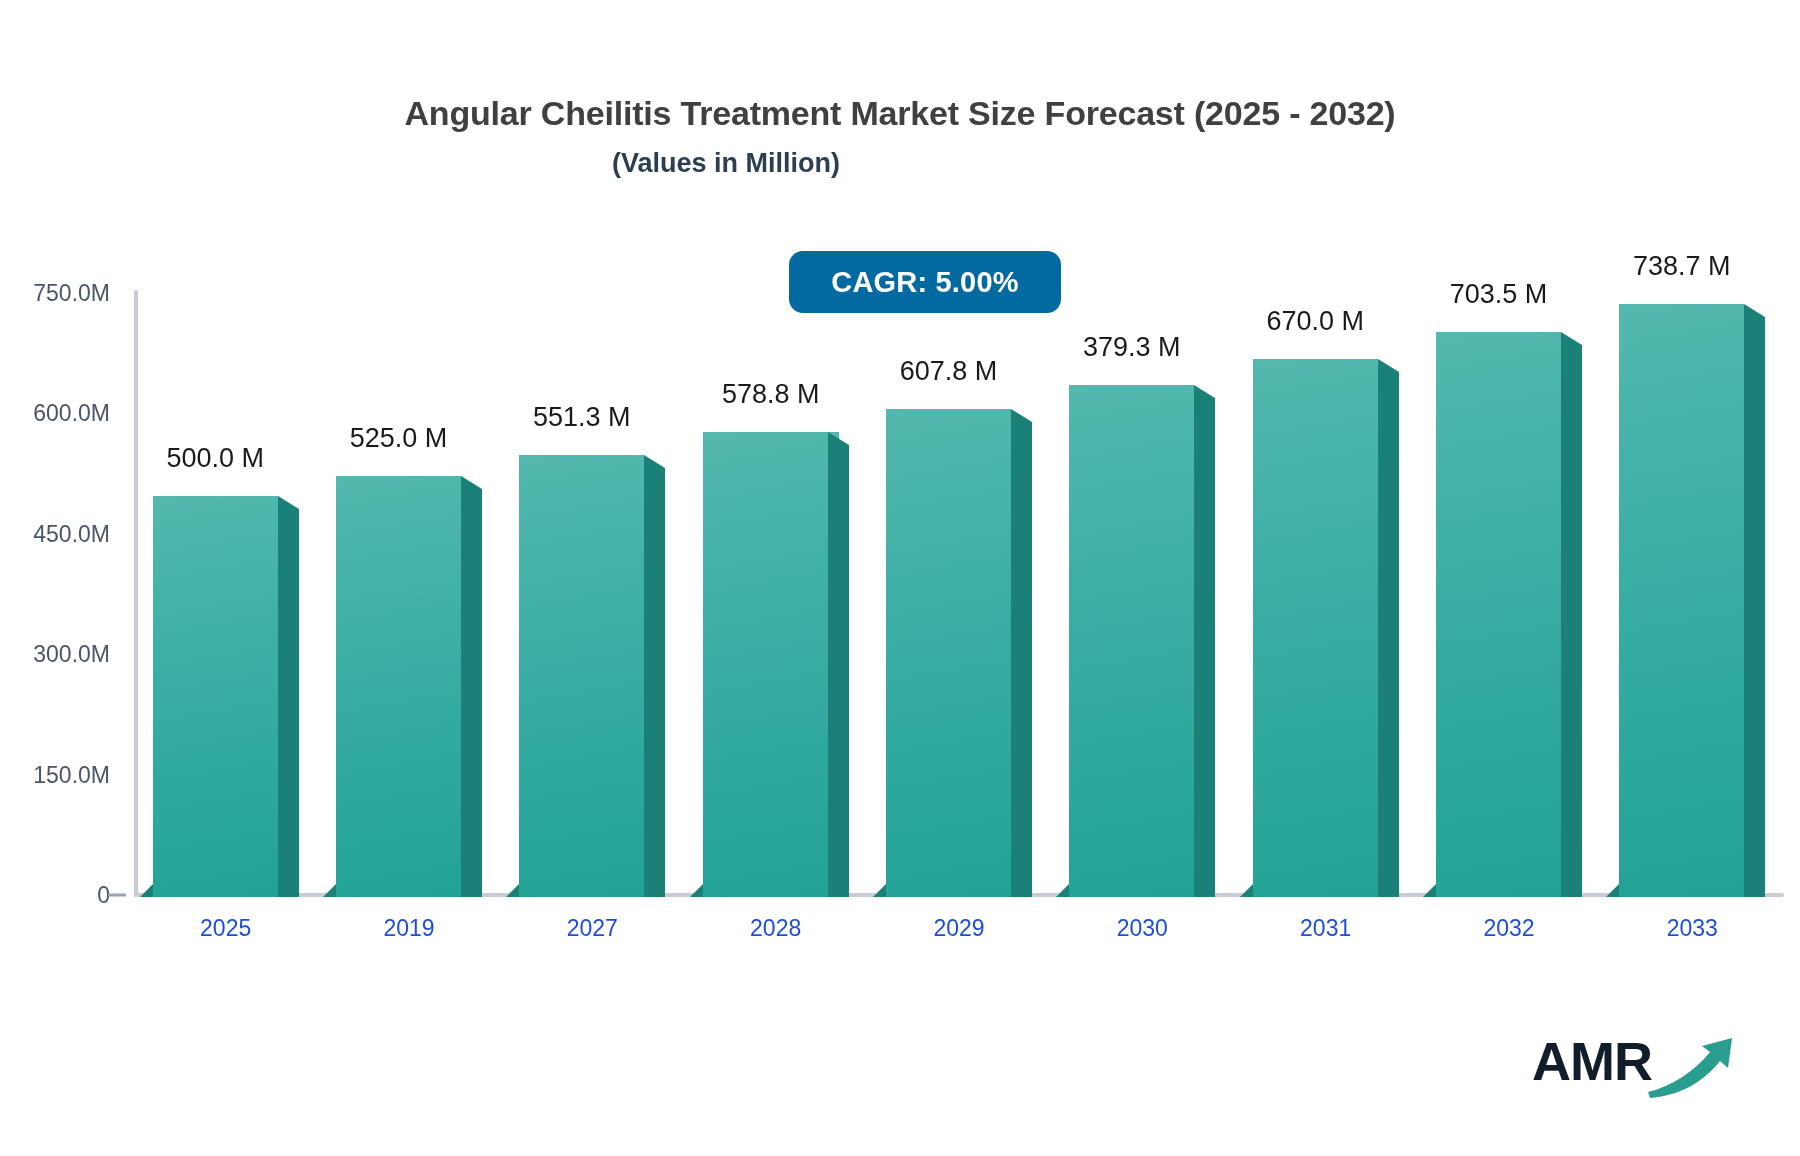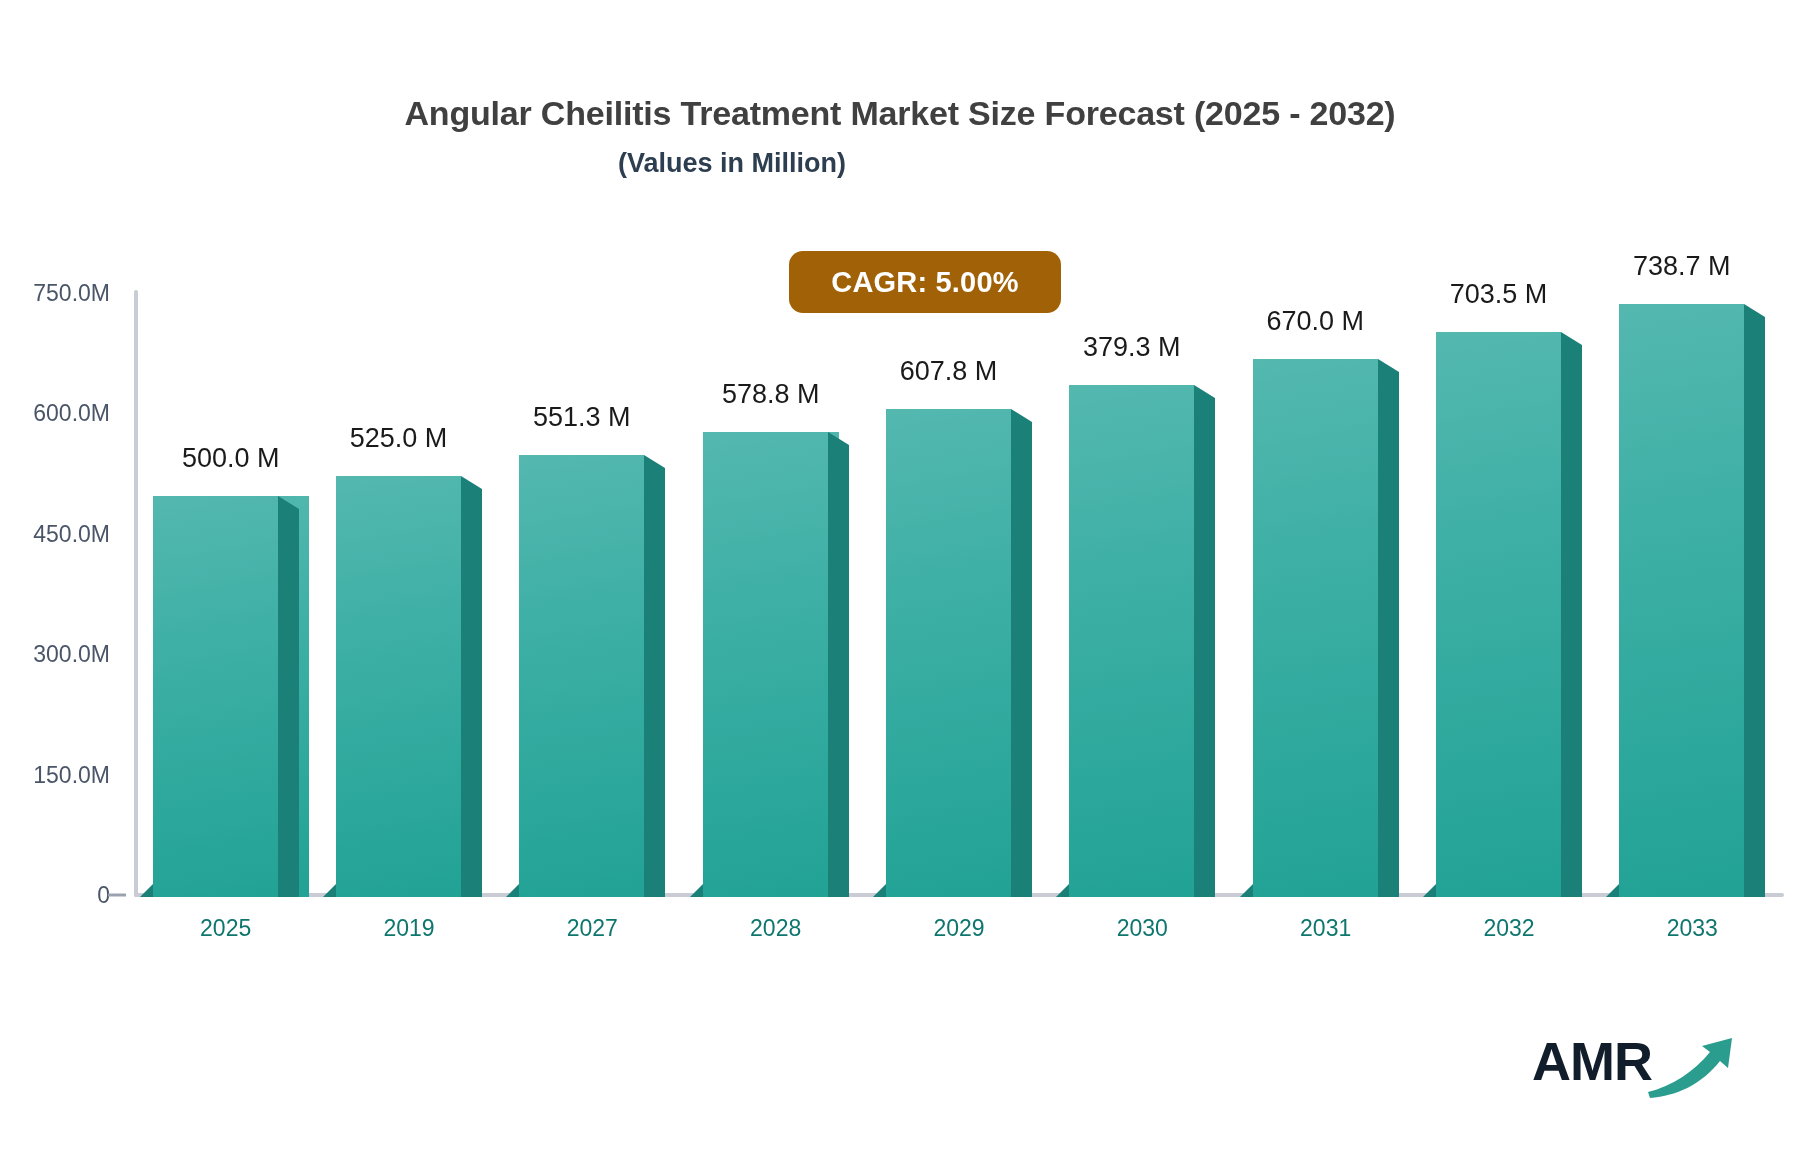--- a/index.html
+++ b/index.html
@@ -29,32 +29,31 @@
   }
   #chart-subtitle {
     position: absolute;
     top: 148px;
     left: 0;
     width: 1452px;
     text-align: center;
     font-size: 27px;
     font-weight: bold;
     color: #2d3e50;
-    padding-left: 6px;
   }
 
   
   #cagr-badge {
     position: absolute;
     top: 251px;
     left: 789px;
     width: 272px;
     height: 62px;
     border-radius: 14px;
-    background: #a16207;
+    background: #0369a1;
     color: #ffffff;
     font-size: 29px;
     font-weight: bold;
     display: flex;
     align-items: center;
     justify-content: center;
     letter-spacing: 0.2px;
   }
 
   
@@ -136,21 +135,21 @@
     white-space: nowrap;
     font-size: 27px;
     color: #1a1a1a;
     text-align: center;
   }
   .x-tick-label {
     position: absolute;
     top: 915px;
     text-align: center;
     font-size: 23px;
-    color: #0f766e;
+    color: #1d4ed8;
     white-space: nowrap;
   }
 
   
   #amr-logo {
     position: absolute;
     left: 1532px;
     top: 1028px;
     width: 220px;
     height: 72px;
@@ -182,21 +181,21 @@
   <div id="y-ticks">
       <div class="y-tick-label" style="top: 895px;">0</div>
       <div class="y-tick-mark" style="top: 895px;"></div>
       <div class="y-tick-label" style="top: 774.6px;">150.0M</div>
       <div class="y-tick-label" style="top: 654.2px;">300.0M</div>
       <div class="y-tick-label" style="top: 533.8px;">450.0M</div>
       <div class="y-tick-label" style="top: 413.4px;">600.0M</div>
       <div class="y-tick-label" style="top: 293px;">750.0M</div>
     </div>
   <div id="bars">
-      <div class="bar-group" style="left: 152.667px; width: 125px; height: 401.333px; padding-left: 31px;">
+      <div class="bar-group" style="left: 152.667px; width: 125px; height: 401.333px;">
         <div class="bar-face" style="height: 401.333px;"></div>
         <div class="bar-side" style="left: 125px; height: 388.333px;"></div>
         <div class="bar-side-top" style="left: 125px; bottom: 388.333px; border-left: 21px solid rgb(26, 128, 120); border-top: 13px solid transparent;"></div>
         <div class="bar-side-top" style="left: -13px; bottom: 0px; border-right: 13px solid rgb(26, 128, 120); border-top: 13px solid transparent;"></div>
         <div class="bar-value-label" style="bottom: 423.333px;">500.0 M</div>
       </div>
       <div class="bar-group" style="left: 336px; width: 125px; height: 509px;">
         <div class="bar-face" style="height: 421.4px;"></div>
         <div class="bar-side" style="left: 125px; height: 408.4px;"></div>
         <div class="bar-side-top" style="left: 125px; bottom: 408.4px; border-left: 21px solid rgb(26, 128, 120); border-top: 13px solid transparent;"></div>

